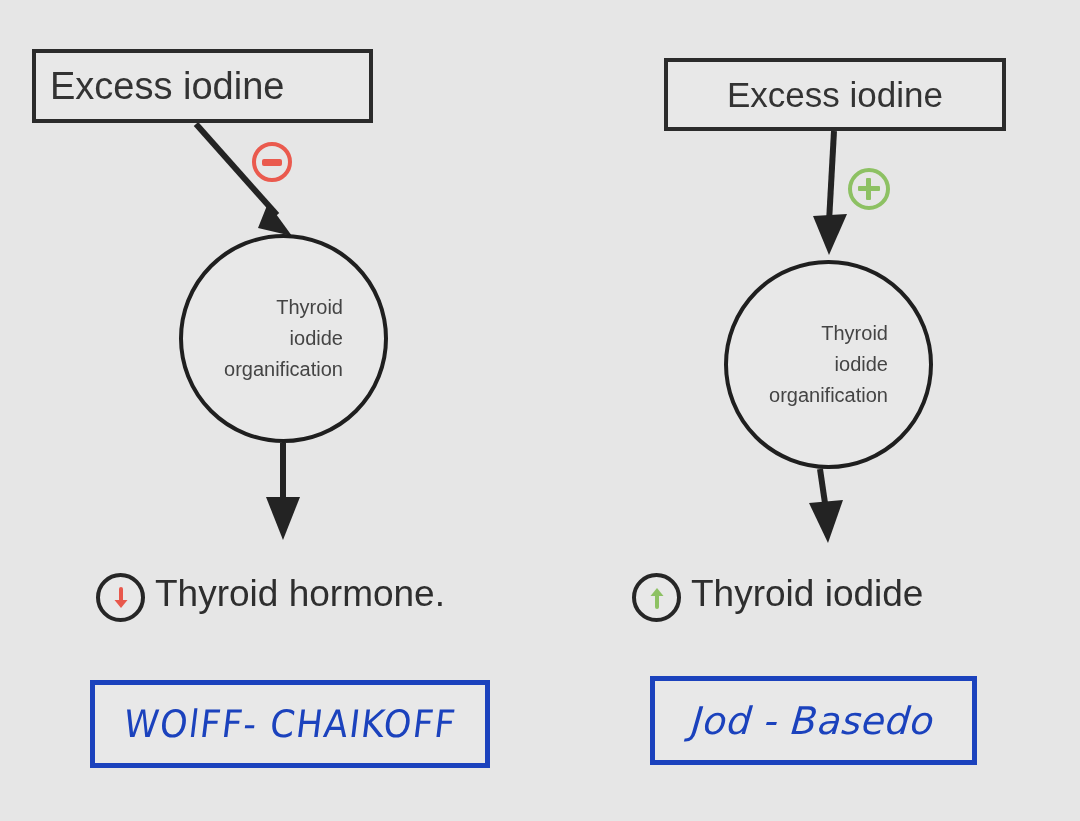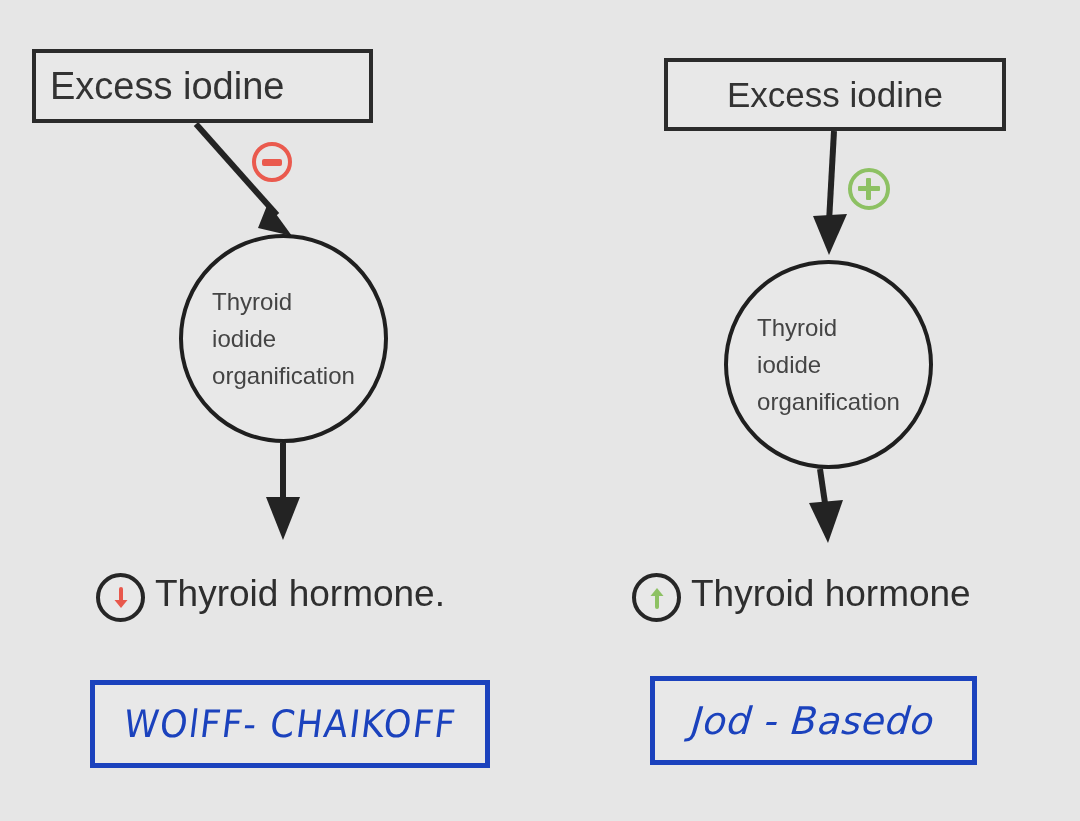--- a/index.html
+++ b/index.html
@@ -54,23 +54,23 @@
     position: absolute;
     border: 4px solid #1f1f1f;
     border-radius: 50%;
     background: #e8e8e8;
     display: flex;
     align-items: center;
     justify-content: center;
     box-sizing: border-box;
   }
   .organification-circle .circle-label {
-    text-align: left;
+    text-align: right;
     color: #444444;
-    font-size: 24px;
+    font-size: 20px;
     line-height: 1.55;
     padding: 0 14px;
   }
   #circle-left  { left: 179px; top: 234px; width: 209px; height: 209px; }
   #circle-right { left: 724px; top: 260px; width: 209px; height: 209px; }
 
   
   #arrow-layer {
     position: absolute;
     left: 0; top: 0;
@@ -260,20 +260,20 @@
     </div>
   </div>
 
   <div class="hormone-row" id="hormone-row-right">
     <span class="hormone-icon">
       <svg width="26" height="26" viewBox="0 0 26 26" xmlns="http://www.w3.org/2000/svg">
         <line x1="13" y1="22" x2="13" y2="8" stroke="#8dc163" stroke-width="4" stroke-linecap="round"></line>
         <polygon points="6.5,11 19.5,11 13,3" fill="#8dc163"></polygon>
       </svg>
     </span>
-    <span class="hormone-label">Thyroid hormone</span>
+    <span class="hormone-label">Thyroid iodide</span>
   </div>
 
   <div class="name-box" id="name-box-right">
     <span class="handwritten">Jod - Basedo</span>
   </div>
 
 </div>
 
 </body></html>

